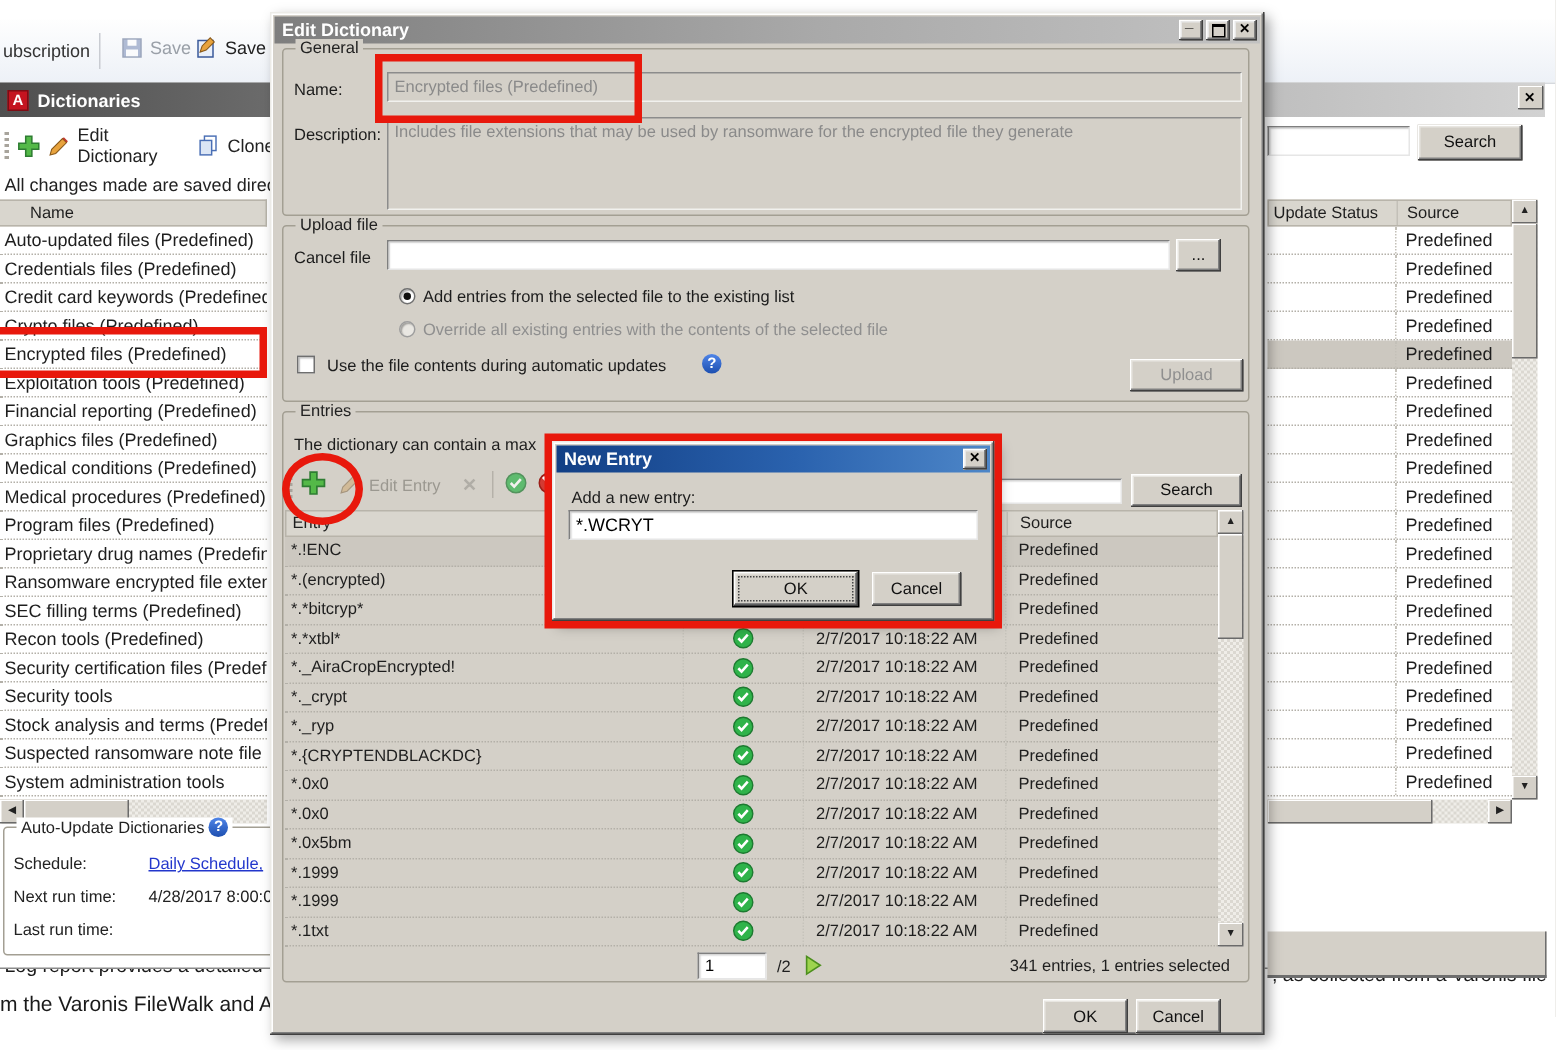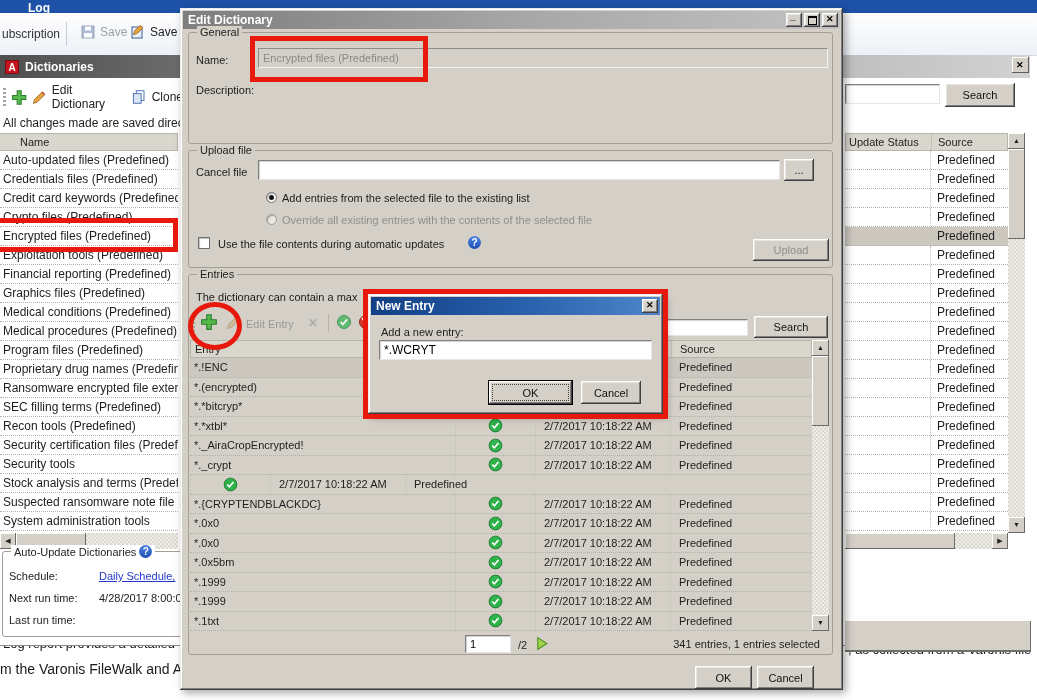--- a/index.html
+++ b/index.html
@@ -164,23 +164,20 @@
 
 <div id="screen">
 
   <div class="doctext" id="doc1">Log report provides a detailed v</div>
   <div class="doctext" id="doc2">m the Varonis FileWalk and AD</div>
   <div class="doctext" id="doc3">, as collected from a Varonis file</div>
 
   <div class="abs" id="win-base"></div>
   <div class="abs" id="win-chrome-br"></div>
 
-  <div class="abs" id="topbar">
-    <span id="topbar-text">Log</span>
-  </div>
 
   <div class="abs" id="maintb">
     <span id="tb-sub">ubscription</span>
     <span id="tb-sep"></span>
     <span class="tb-btn" id="tb-save">
       <svg class="icon muted" width="16" height="16" viewBox="0 0 16 16">
           <rect x="2" y="2" width="12" height="12" fill="#5b7fd0" stroke="#3a5a9a"></rect>
           <rect x="5" y="2.5" width="6" height="4" fill="#fff"></rect>
           <rect x="4" y="9" width="8" height="4.5" fill="#fff"></rect>
         </svg>
@@ -413,20 +410,21 @@
         <span class="winbtn2 g-x"></span>
       </span>
     </div>
 
     <div class="grp" id="g-general">
       <span class="legend">General</span>
     </div>
     <span class="lbl" style="left:16px;top:46px">Name:</span>
     <div class="dis-field" style="left:78px;top:40px;width:570px;height:20px">Encrypted files (Predefined)</div>
     <span class="lbl" style="left:16px;top:76px">Description:</span>
+    <div class="dis-field" style="left:78px;top:70px;width:570px;height:62px">Includes file extensions that may be used by ransomware for the encrypted file they generate</div>
 
     <div class="grp" id="g-upload">
       <span class="legend">Upload file</span>
     </div>
     <span class="lbl" style="left:16px;top:158px">Cancel file</span>
     <input class="inp" style="position: absolute; left: 78px; top: 152px; width: 522px; height: 20px;" value="">
     <div class="btn" style="position:absolute;left:604px;top:151px;width:30px;height:22px">...</div>
     <span class="radio on" style="left:86px;top:184px"></span>
     <span class="lbl" style="left:102px;top:184px">Add entries from the selected file to the existing list</span>
     <span class="radio dis" style="left:86px;top:206px"></span>
@@ -523,20 +521,21 @@
             <svg width="15" height="15" viewBox="0 0 16 16">
               <circle cx="8" cy="8" r="6.8" fill="#2fb34a" stroke="#1d7a30"></circle>
               <path d="M4.5 8l2.3 2.4 4.4-5" stroke="#fff" stroke-width="1.8" fill="none"></path>
             </svg>
           </span>
           <span class="ec3">2/7/2017 10:18:22 AM</span>
           <span class="ec4">Predefined</span>
         </div>
 
         <div class="erow">
+          <span class="ec1">*._ryp</span>
           <span class="ec2">
             <svg width="15" height="15" viewBox="0 0 16 16">
               <circle cx="8" cy="8" r="6.8" fill="#2fb34a" stroke="#1d7a30"></circle>
               <path d="M4.5 8l2.3 2.4 4.4-5" stroke="#fff" stroke-width="1.8" fill="none"></path>
             </svg>
           </span>
           <span class="ec3">2/7/2017 10:18:22 AM</span>
           <span class="ec4">Predefined</span>
         </div>
 

